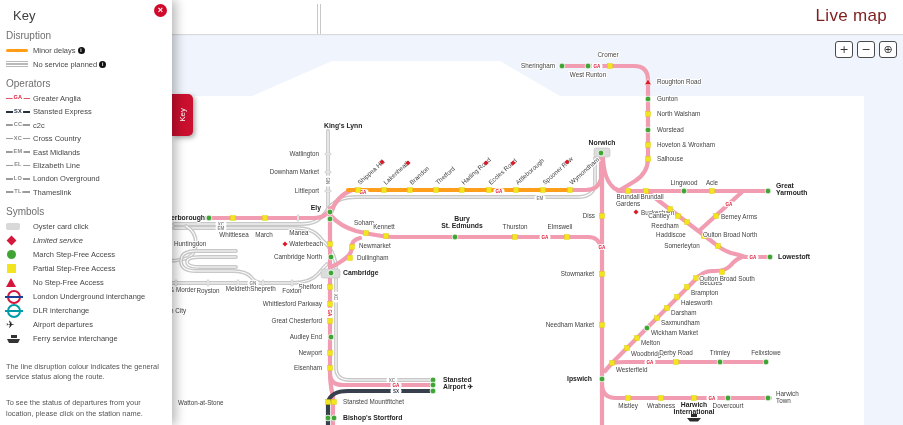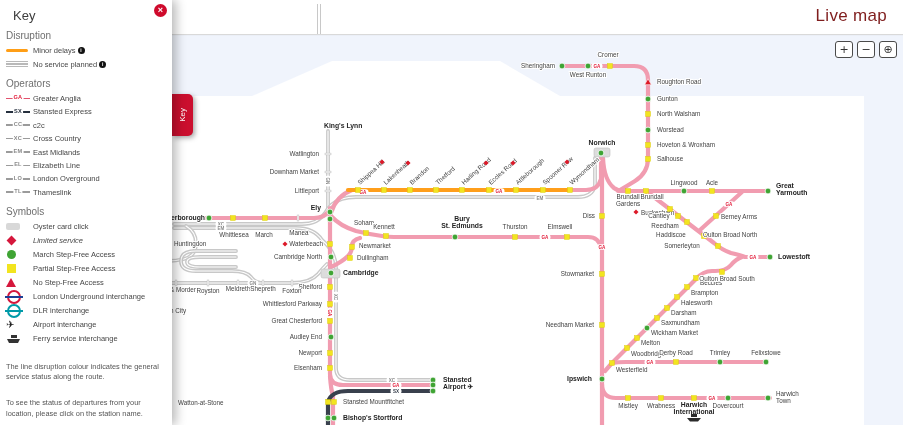--- a/index.html
+++ b/index.html
@@ -530,21 +530,21 @@
         <div class="krow" style="height: 14px;">
           <span class="ic">
             <span class="sym sym-dlr"></span>
           </span>
           <span class="lb">DLR interchange</span>
         </div>
         <div class="krow" style="height: 14px;">
           <span class="ic">
             <span class="sym sym-airport">✈</span>
           </span>
-          <span class="lb">Airport interchange</span>
+          <span class="lb">Airport departures</span>
         </div>
         <div class="krow" style="height: 14px;">
           <span class="ic">
             <span class="sym sym-ferry">
               <span class="hull"></span>
               <span class="cab"></span>
             </span>
           </span>
           <span class="lb">Ferry service interchange</span>
         </div>

